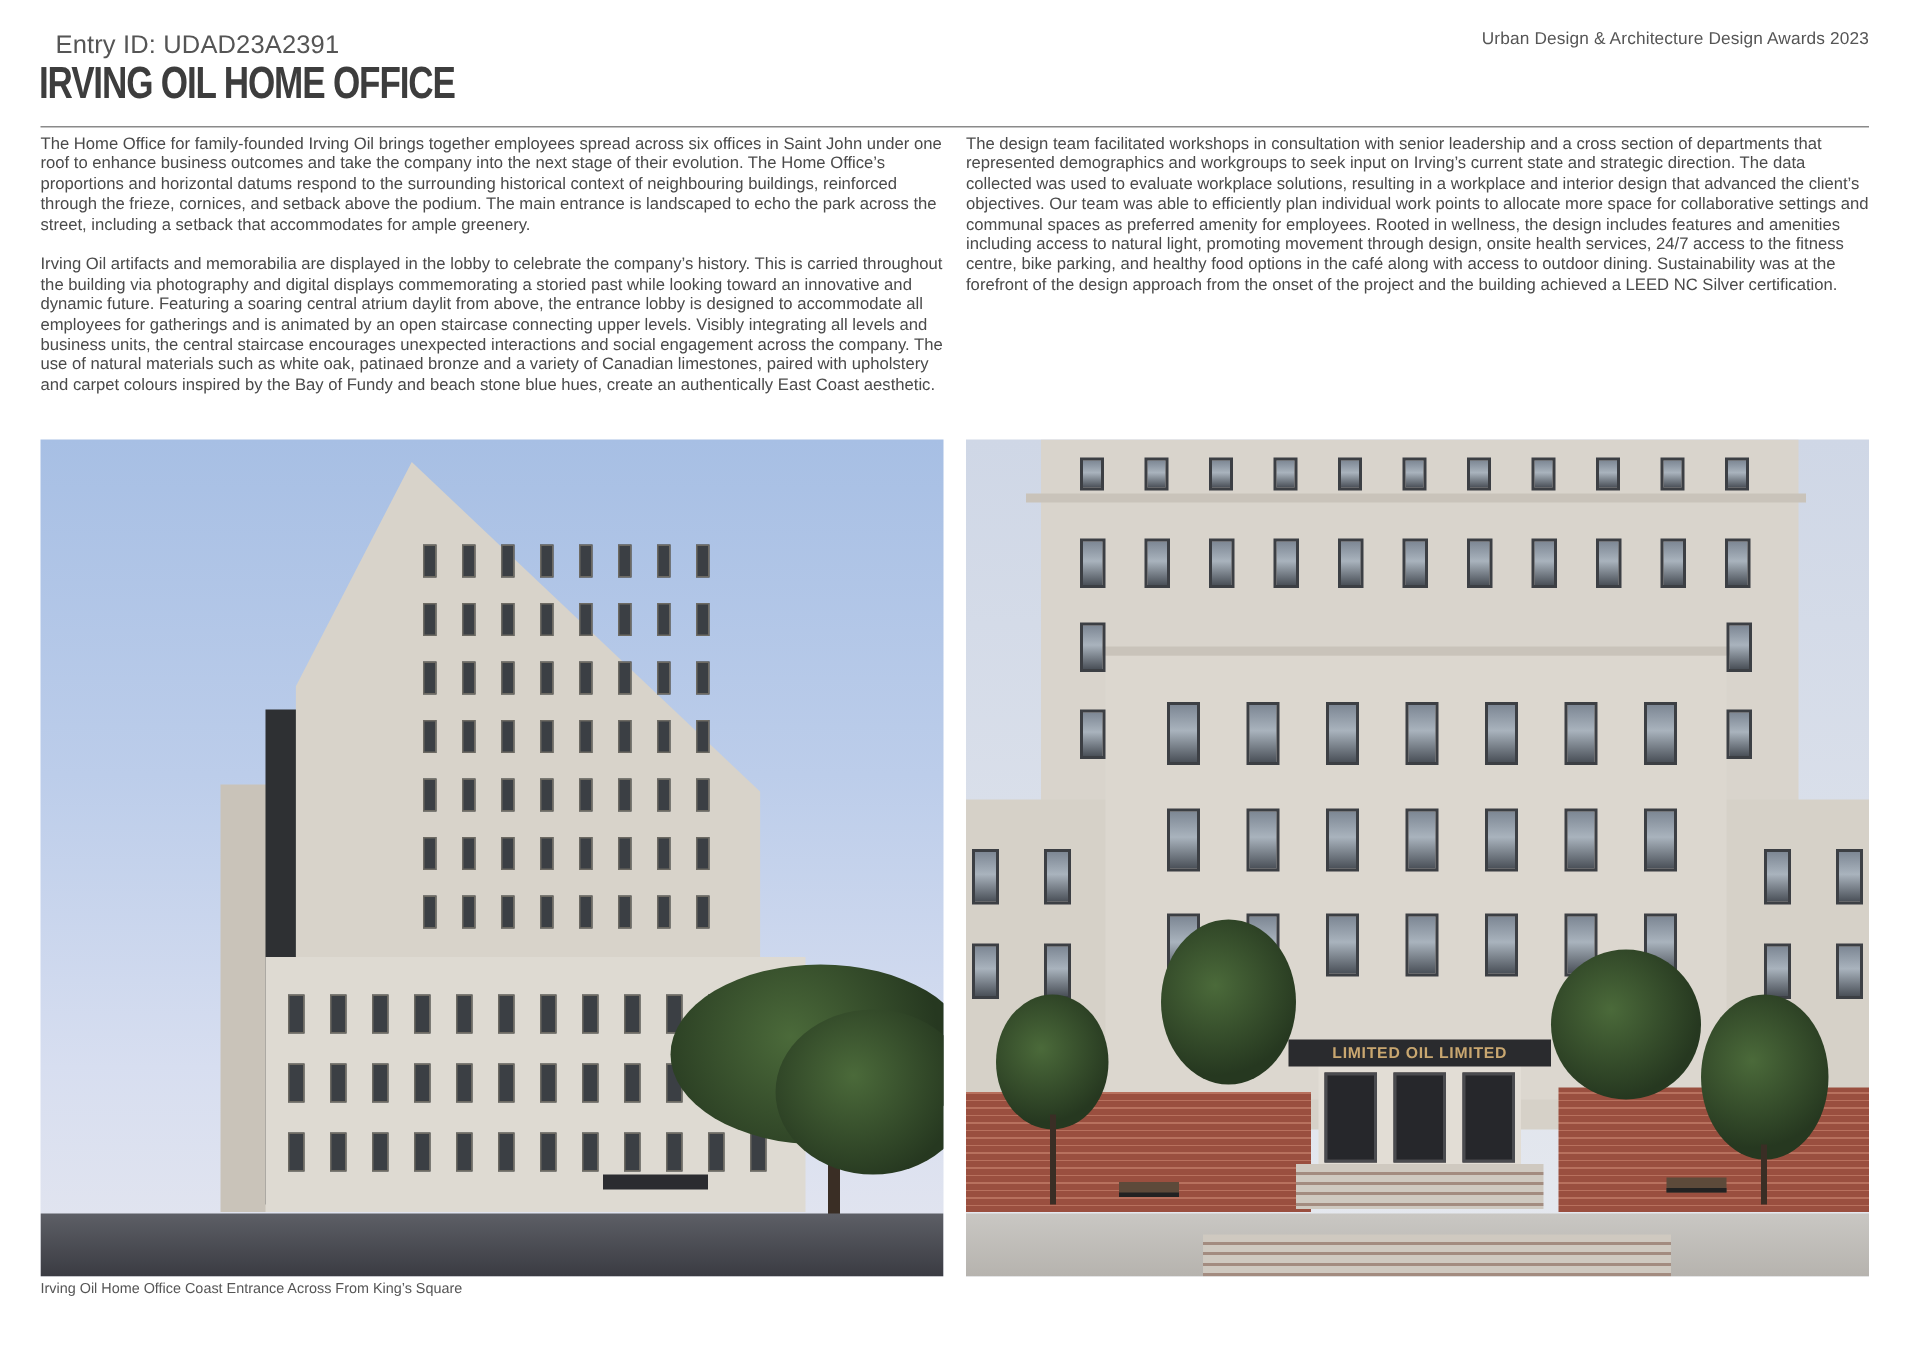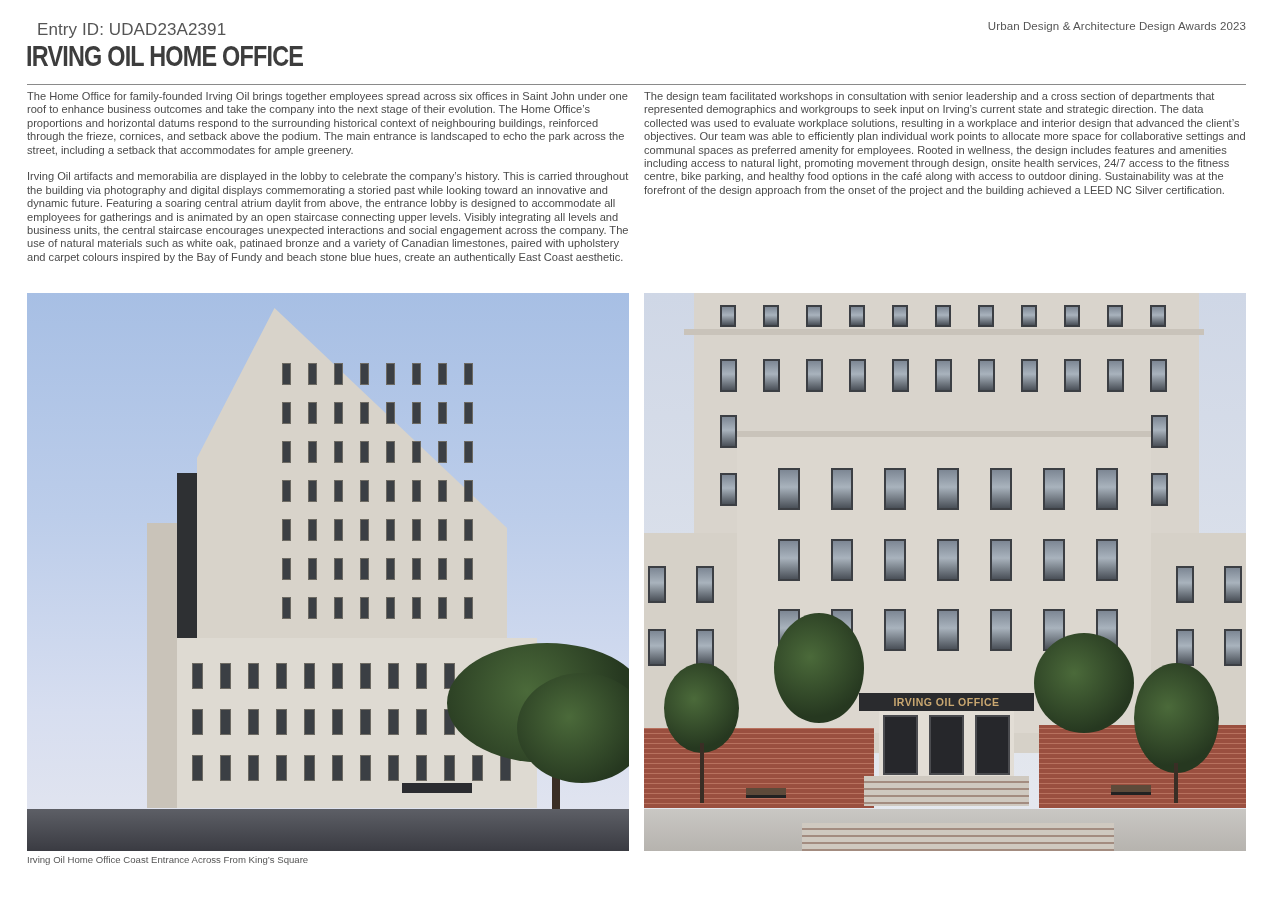--- a/index.html
+++ b/index.html
@@ -261,21 +261,21 @@
   <div class="rwin" style="left:532px; top:336px; width:18px; height:37px;"></div>
   <div class="rwin" style="left:580px; top:336px; width:18px; height:37px;"></div>
 
   <div class="brick" style="left:0; top:435px; width:230px; height:80px;"></div>
   <div class="brick" style="left:395px; top:432px; width:207px; height:83px;"></div>
   <div class="doors">
     <div class="door" style="left:4px;"></div>
     <div class="door" style="left:50px;"></div>
     <div class="door" style="left:96px;"></div>
   </div>
-  <div class="canopy">IRVING OIL OFFICE</div>
+  <div class="canopy">LIMITED OIL LIMITED</div>
   <div class="steps" style="left:220px; top:483px; width:165px; height:30px;"></div>
 
   <div class="tree" style="left:20px; top:370px; width:75px; height:90px;"></div>
   <div class="trunk" style="left:56px; top:450px; width:4px; height:60px;"></div>
   <div class="tree" style="left:130px; top:320px; width:90px; height:110px;"></div>
   <div class="tree" style="left:390px; top:340px; width:100px; height:100px;"></div>
   <div class="tree" style="left:490px; top:370px; width:85px; height:110px;"></div>
   <div class="trunk" style="left:530px; top:470px; width:4px; height:40px;"></div>
   <div class="bench" style="left:102px; top:495px;"></div>
   <div class="bench" style="left:467px; top:492px;"></div>

